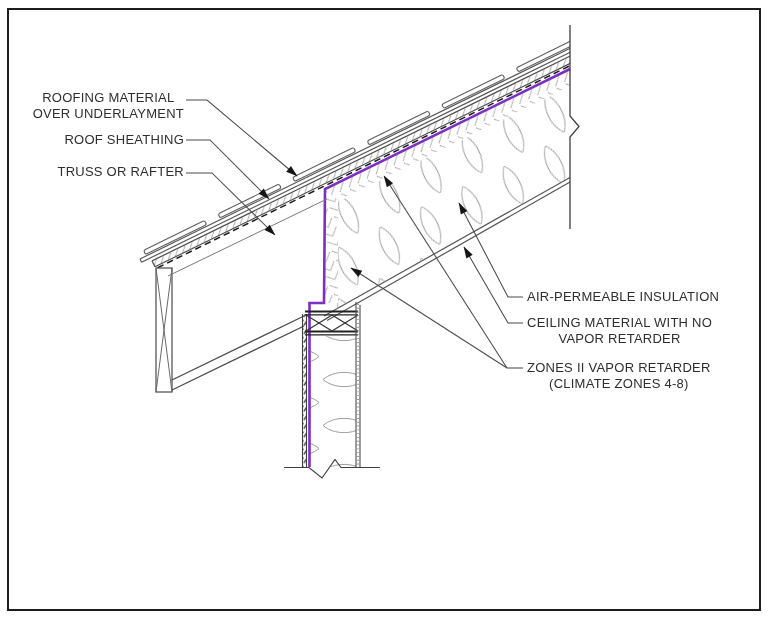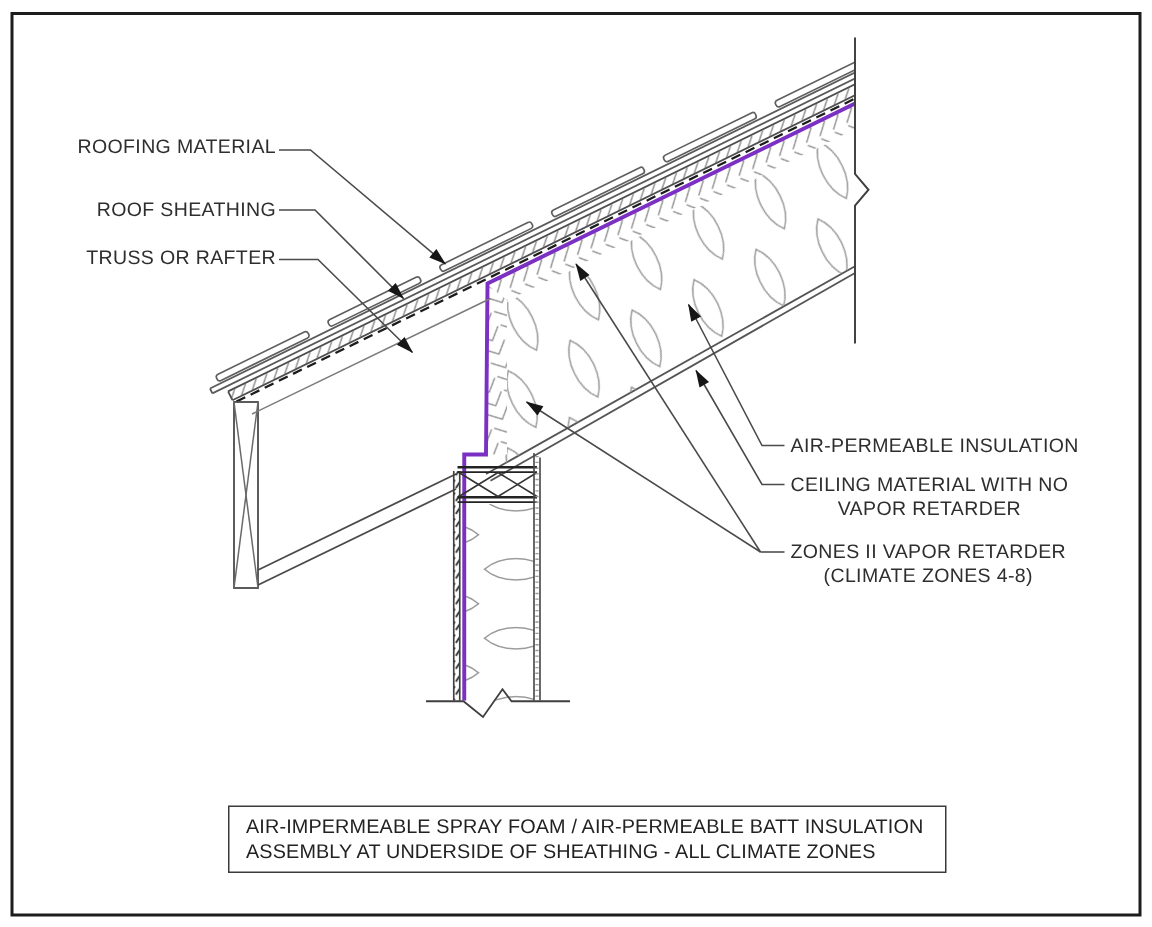--- a/index.html
+++ b/index.html
@@ -145,37 +145,34 @@
       <path d="M523,297 L508,297 L459,203" marker-end="url(#arw)"></path>
       <path d="M523,323 L508,323 L464,247" marker-end="url(#arw)"></path>
       <path d="M523,368 L507,368"></path>
       <path d="M507,368 L384,176" marker-end="url(#arw)"></path>
       <path d="M507,368 L351,268" marker-end="url(#arw)"></path>
     </g>
   </svg>
 
   <div class="callout left" style="right:584px;top:90px;">
     <span>ROOFING MATERIAL</span>
+    <span>OVER UNDERLAYMENT</span>
   </div>
   <div class="callout left" style="right:584px;top:164px;">
     <span>TRUSS OR RAFTER</span>
   </div>
   <div class="callout left" style="right:584px;top:132px;">
     <span>ROOF SHEATHING</span>
   </div>
 
   <div class="callout" style="left:527px;top:289px;">
     <span>AIR-PERMEABLE INSULATION</span>
   </div>
   <div class="callout" style="left:527px;top:315px;">
     <span>CEILING MATERIAL WITH NO</span>
     <span>VAPOR RETARDER</span>
   </div>
   <div class="callout" style="left:527px;top:360px;">
     <span>ZONES II VAPOR RETARDER</span>
     <span>(CLIMATE ZONES 4-8)</span>
   </div>
 
-  <div class="title-box">
-    <span>AIR-IMPERMEABLE SPRAY FOAM / AIR-PERMEABLE BATT INSULATION</span>
-    <span>ASSEMBLY AT UNDERSIDE OF SHEATHING - ALL CLIMATE ZONES</span>
-  </div>
 </div>
 
 </body></html>

